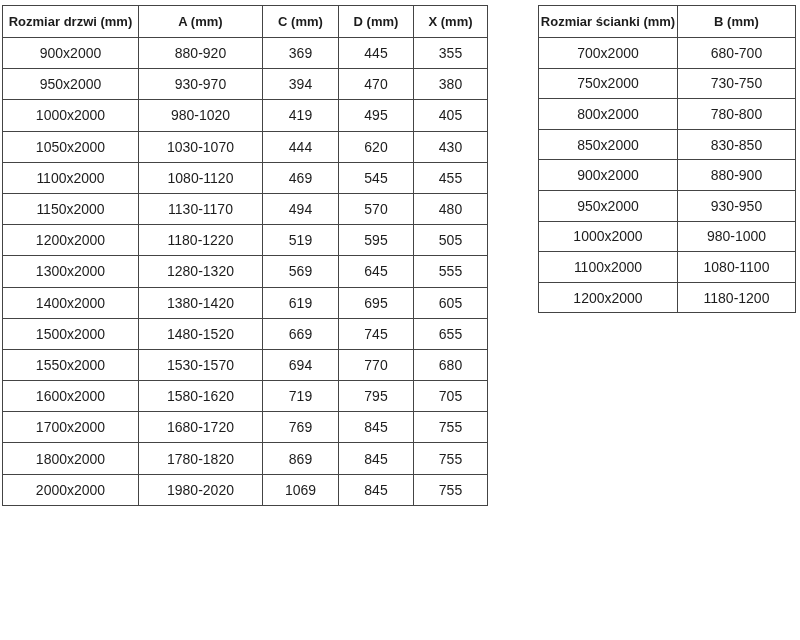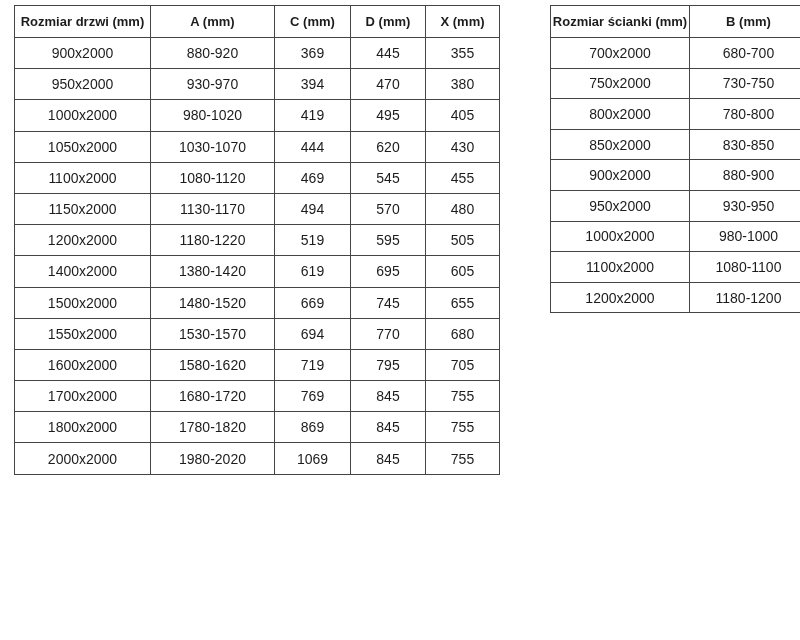--- a/index.html
+++ b/index.html
@@ -9,21 +9,20 @@
     background: var(--bg-color);
     font-family: "Liberation Sans", sans-serif;
     position: relative;
     overflow: hidden;
   }
   table {
     border-collapse: collapse;
     table-layout: fixed;
     position: absolute;
     background: var(--bg-color);
-    margin-left: 12px;
   }
   th, td {
     border: 1px solid var(--border-color);
     text-align: center;
     vertical-align: middle;
     color: var(--text-color);
     padding: 0;
     overflow: hidden;
     white-space: nowrap;
   }
@@ -98,20 +97,27 @@
         <td>480</td>
       </tr>
       <tr>
         <td>1200x2000</td>
         <td>1180-1220</td>
         <td>519</td>
         <td>595</td>
         <td>505</td>
       </tr>
       <tr>
+        <td>1300x2000</td>
+        <td>1280-1320</td>
+        <td>569</td>
+        <td>645</td>
+        <td>555</td>
+      </tr>
+      <tr>
         <td>1400x2000</td>
         <td>1380-1420</td>
         <td>619</td>
         <td>695</td>
         <td>605</td>
       </tr>
       <tr>
         <td>1500x2000</td>
         <td>1480-1520</td>
         <td>669</td>

